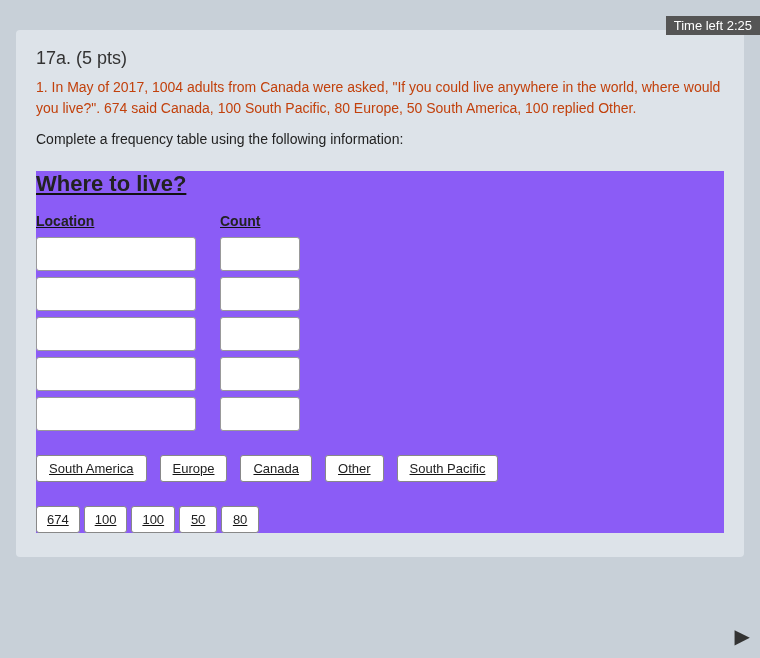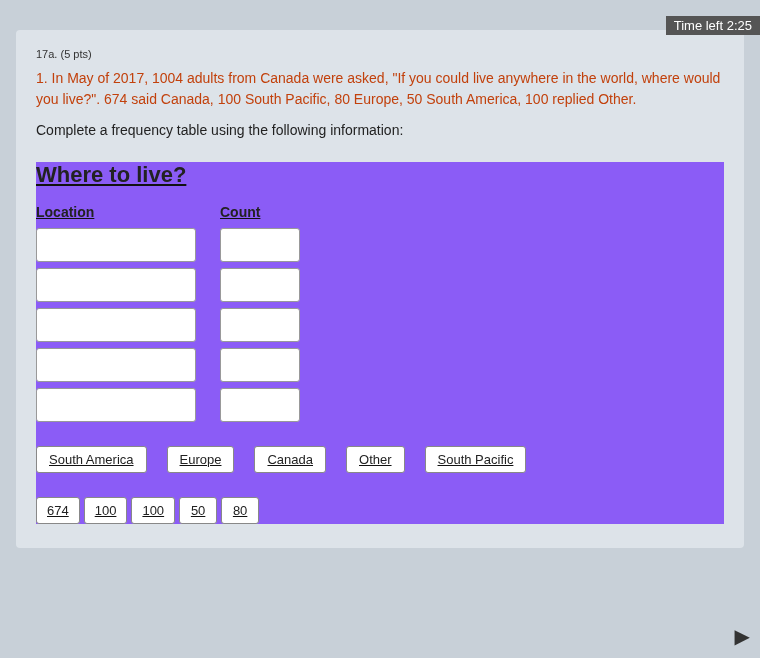--- a/index.html
+++ b/index.html
@@ -21,21 +21,21 @@
       padding: 2px 8px;
       font-size: 13px;
     }
     .main-card {
       background: #dde3e9;
       border-radius: 4px;
       margin: 30px 16px 16px 16px;
       padding: 18px 20px 24px 20px;
     }
     .question-label {
-      font-size: 11px;
+      font-size: 18px;
       color: #333;
       margin-bottom: 8px;
     }
     .question-text {
       font-size: 14px;
       color: #c2410c;
       line-height: 1.5;
       margin-bottom: 12px;
     }
     .instruction {
@@ -82,21 +82,21 @@
       width: 80px;
       height: 34px;
       background: white;
       border: 1.5px solid #999;
       border-radius: 3px;
     }
     .drag-items-row {
       display: flex;
       flex-direction: row;
       flex-wrap: wrap;
-      gap: 20px;
+      gap: 13px;
       margin-bottom: 10px;
     }
     .drag-item {
       background: white;
       border: 1.5px solid #888;
       border-radius: 3px;
       padding: 5px 12px;
       font-size: 13px;
       color: #222;
       cursor: pointer;

